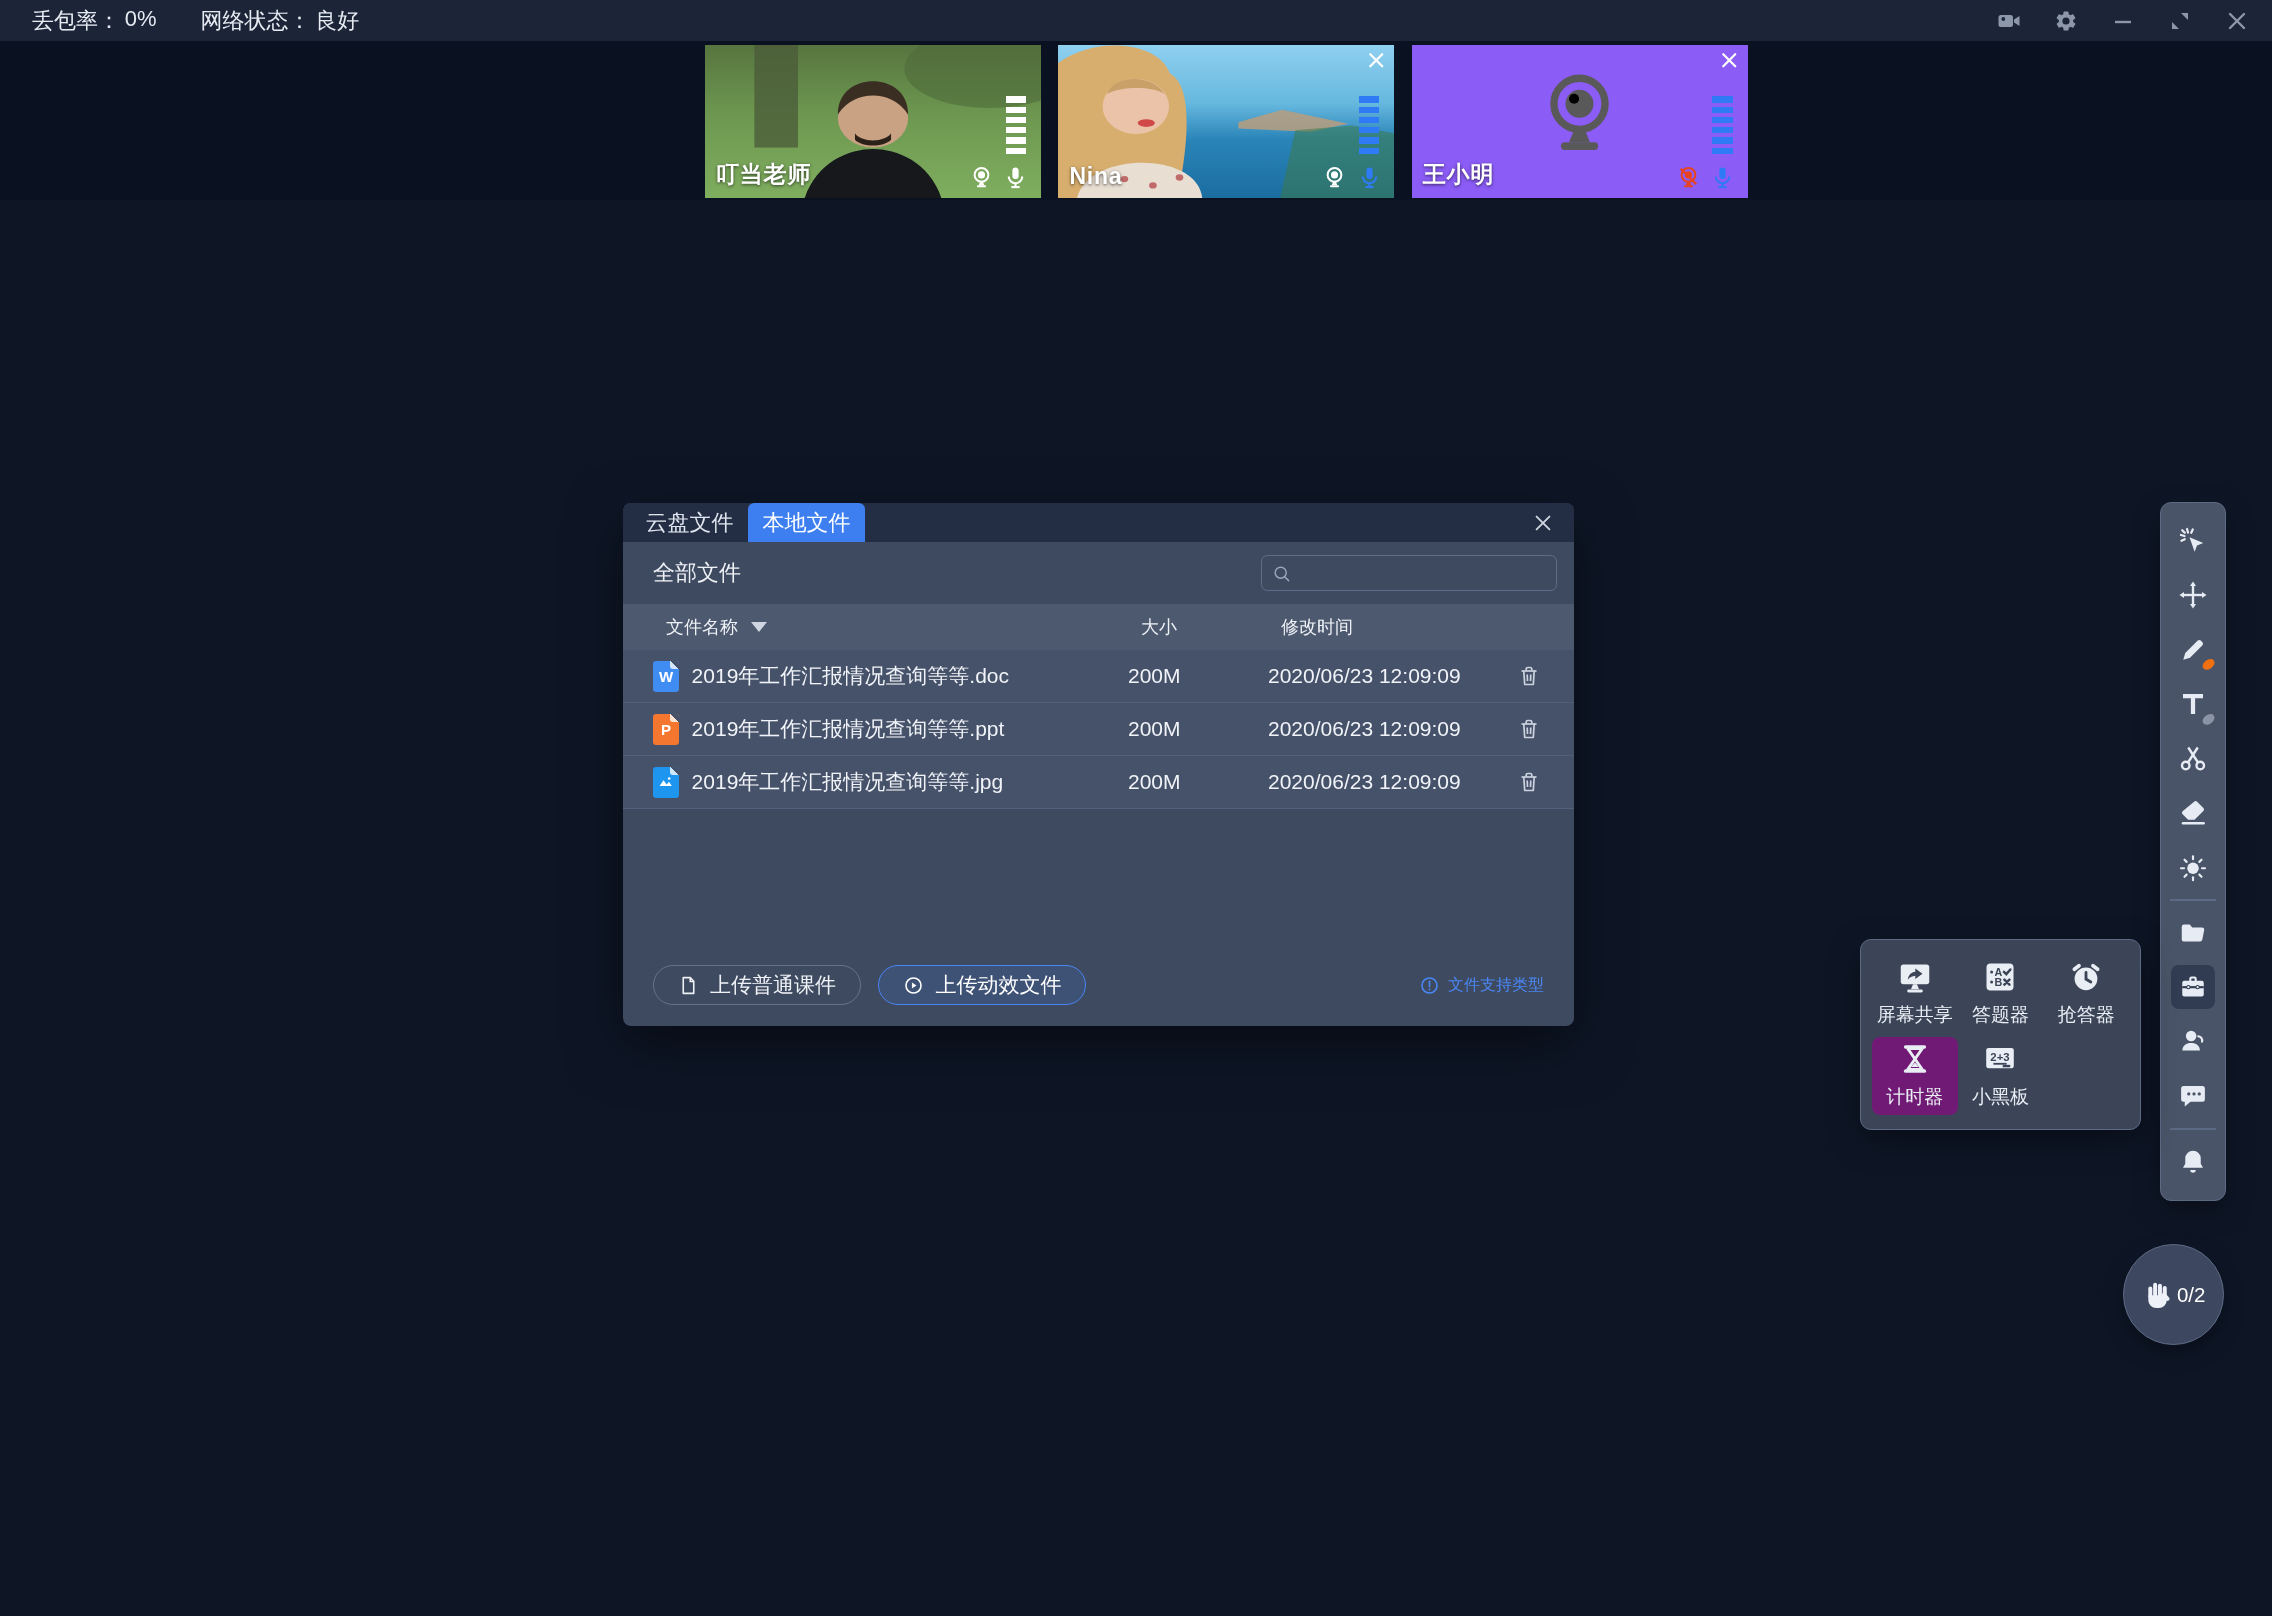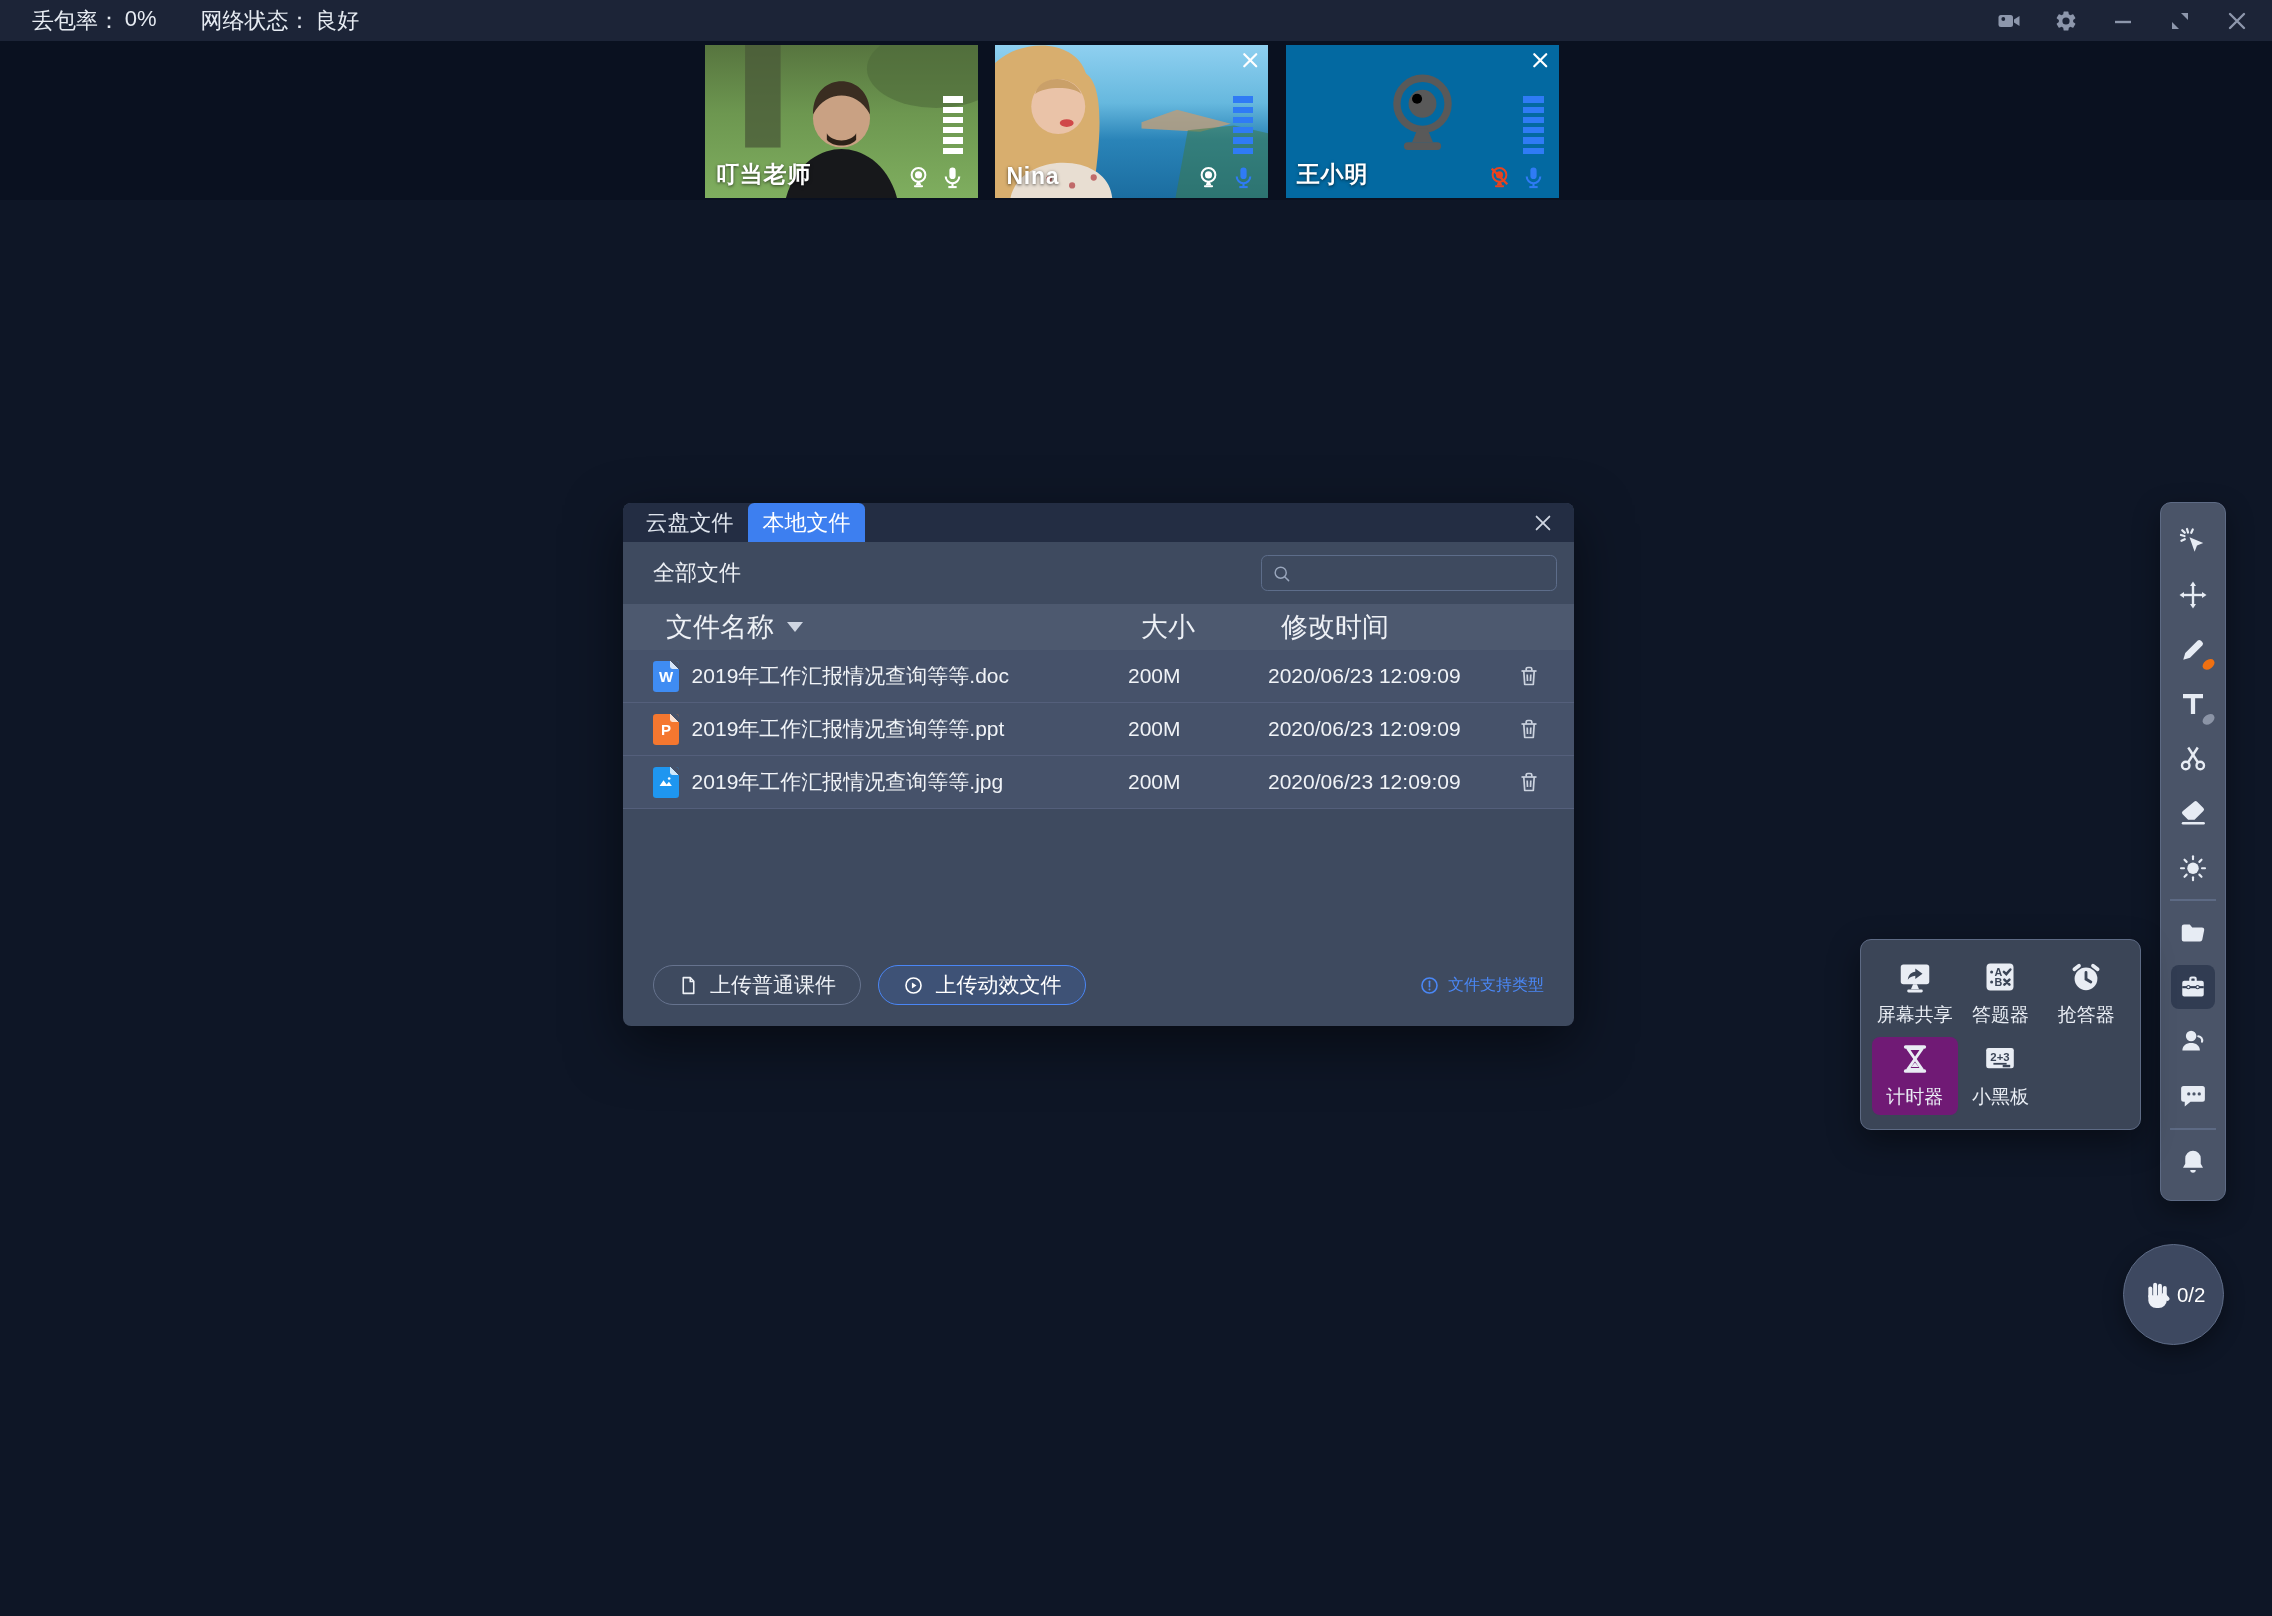--- a/index.html
+++ b/index.html
@@ -23,21 +23,21 @@
     display:flex; gap:38px; white-space:nowrap;
   }
   .stat { display:flex; gap:4.7px; }
   .topbar-right { margin-left:auto; display:flex; gap:33px; padding-right:24px; align-items:center; color:#8d97ac; }
   .tb-icon { width:24px; height:24px; cursor:pointer; }
   .tb-icon svg { width:100%; height:100%; }
 
   
   .video-strip { position:absolute; top:41px; left:0; right:0; height:159px; background:#0a1120; }
   .tiles { position:absolute; top:45px; left:705px; display:flex; gap:17.4px; }
-  .tile { width:273px; height:153px; position:relative; background:#0369a1; overflow:hidden; }
+  .tile { width:336px; height:153px; position:relative; background:#8b5cf6; overflow:hidden; }
   .tile-art { position:absolute; inset:0; }
   .tile-art svg { width:100%; height:100%; }
   .art-teacher { background:linear-gradient(180deg,#57753f 0%,#6d9750 45%,#7fae5f 100%); }
   .art-nina { background:linear-gradient(180deg,#8fd0f0 0%,#66b8de 38%,#2a84b8 62%,#1b6da0 100%); }
   .tile-name {
     position:absolute; left:11px; bottom:8px; font-size:23px; font-weight:600;
     color:#fff; text-shadow:0 0.8px 3.2px rgba(0,0,0,.65); letter-spacing:0.8px;
   }
   .tile-close { position:absolute; top:4.7px; right:8px; width:20.5px; height:20.5px; color:#fff; cursor:pointer; }
   .tile-status { position:absolute; right:47px; bottom:8px; display:flex; gap:14px; align-items:flex-end; }
@@ -79,21 +79,21 @@
   }
   .search svg { width:19px; height:19px; flex:none; }
   .search input {
     background:transparent; border:none; outline:none; color:#fff; font-size:20.5px; width:100%;
     font-family:"Liberation Sans", sans-serif;
   }
   .grid-cols {
     display:grid; grid-template-columns:475px 140px 249px 1fr;
     align-items:center; padding-left:30px;
   }
-  .table-header { height:46px; background:#4d596f; font-size:27px; color:#eef1f6; flex:none;padding-left:43px; }
+  .table-header { height:46px; background:#4d596f; font-size:18px; color:#eef1f6; flex:none;padding-left:43px; }
   .col-name-h { display:flex; align-items:center; cursor:pointer; }
   .sort {
     display:inline-block; margin-left:12.6px; width:0; height:0;
     border-left:8px solid transparent; border-right:8px solid transparent;
     border-top:10.3px solid #cfd6e2;
   }
   .file-row { height:53px; background:#46526a; font-size:21px; color:#f0f3f7; border-bottom:0.8px solid #545f7b; cursor:pointer; }
   .cell-name { display:flex; align-items:center; gap:12.6px; overflow:hidden; }
   .ficon {
     width:26px; height:31px; border-radius:3.2px; position:relative; flex:none;

